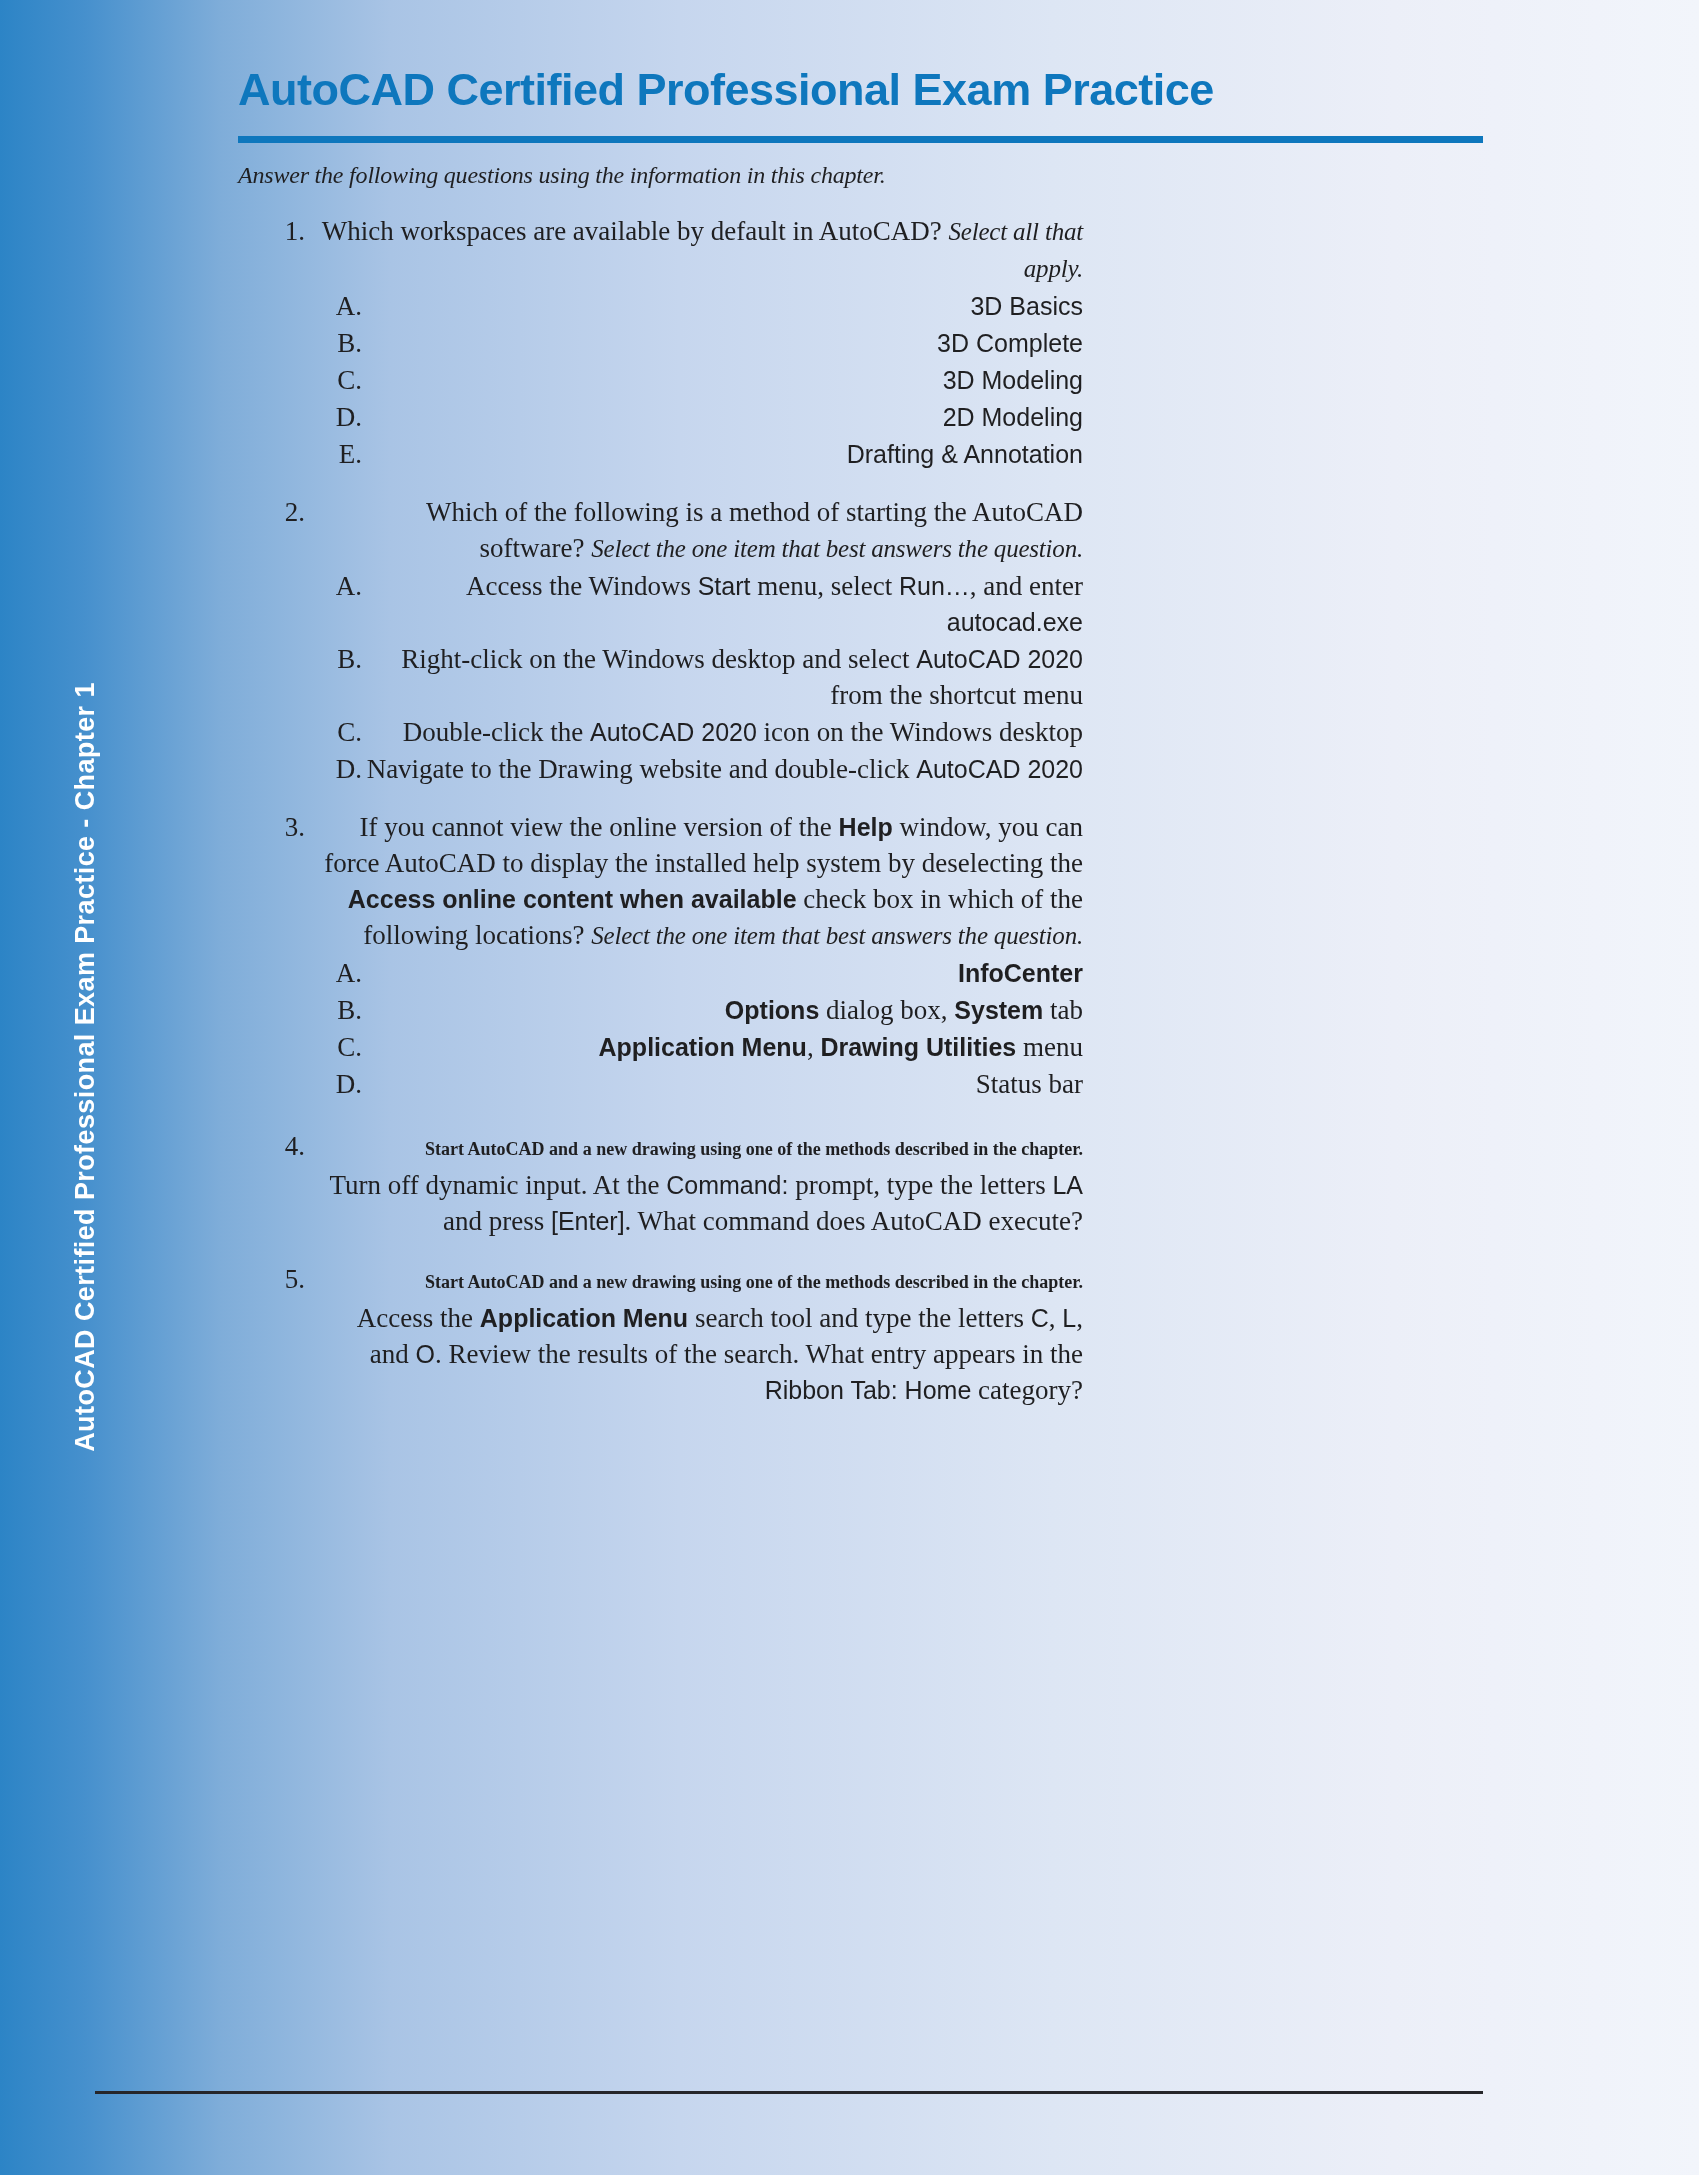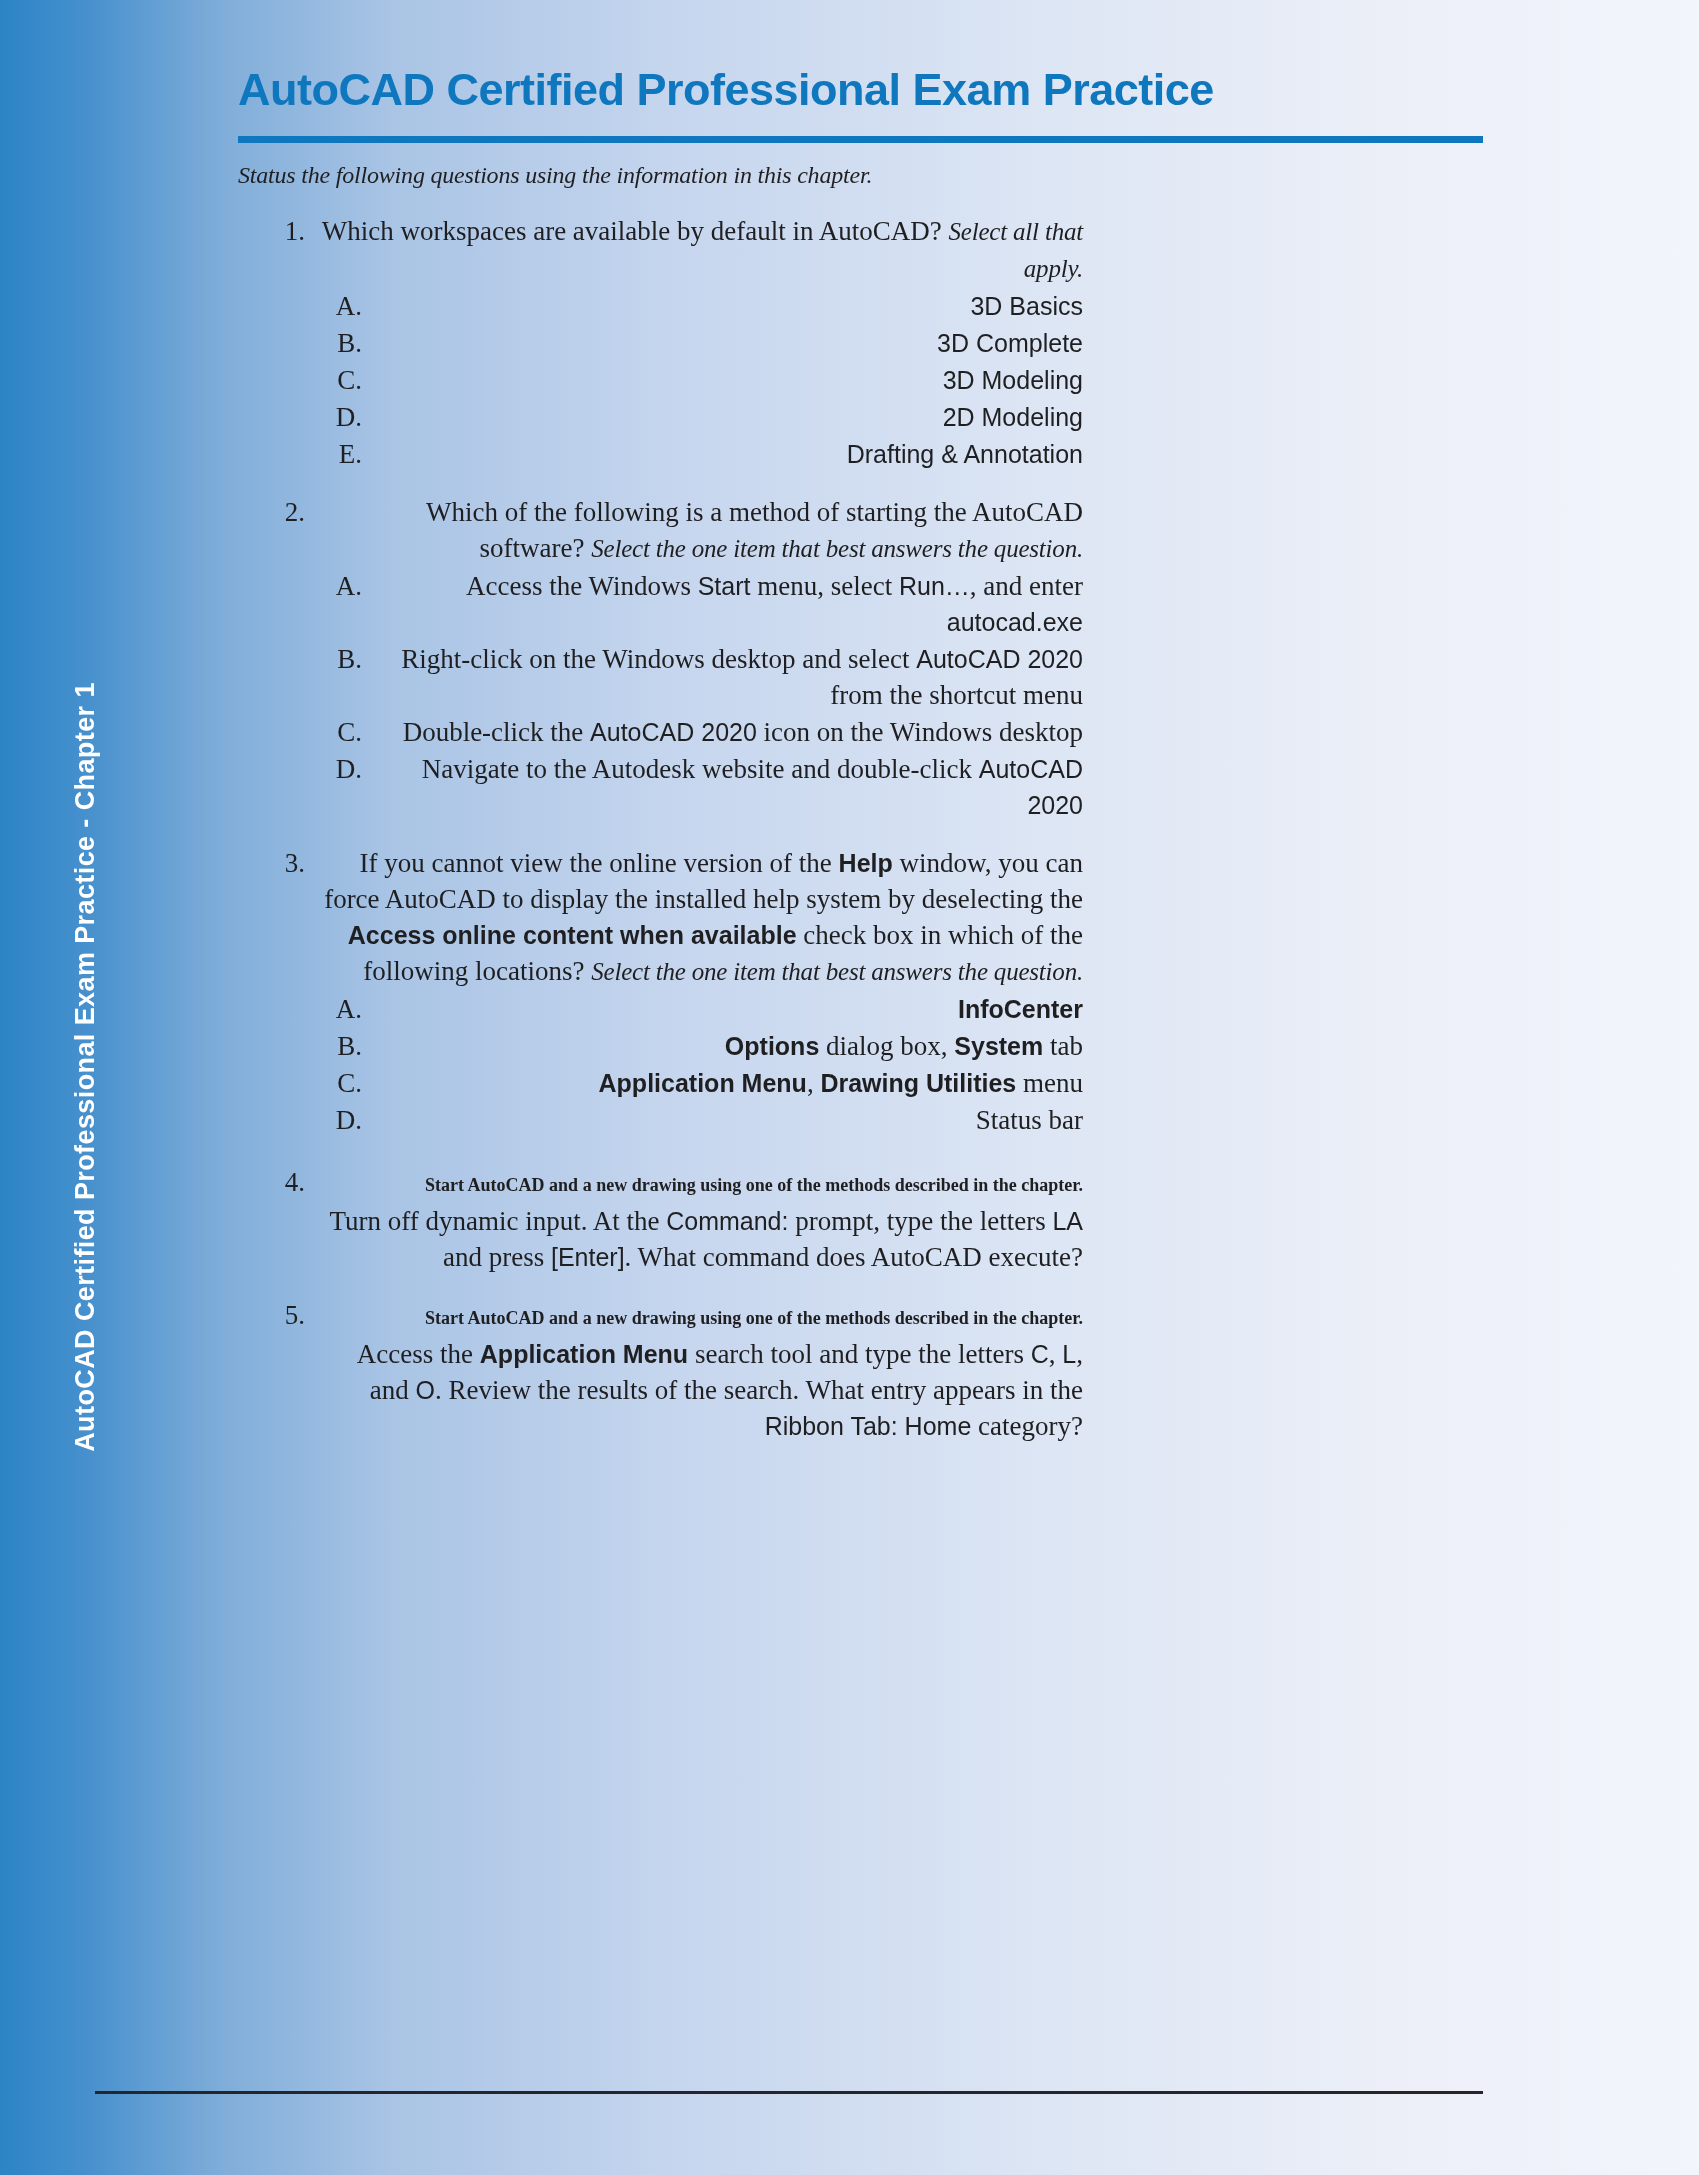--- a/index.html
+++ b/index.html
@@ -56,21 +56,21 @@
 </head>
 <body>
 
 <div class="page">
 
   <div class="sidebar-title">AutoCAD Certified Professional Exam Practice - Chapter 1</div>
 
   <div class="content">
     <h1 class="page-title">AutoCAD Certified Professional Exam Practice</h1>
     <div class="title-rule"></div>
-    <p class="intro">Status the following questions using the information in this chapter.</p>
+    <p class="intro">Answer the following questions using the information in this chapter.</p>
 
     <div class="questions">
         <div class="q">
           <div class="q-num">1.</div>
           <div class="q-body">
             <div class="q-par"><span class="seg-serif">Which workspaces are available by default in AutoCAD? </span><span class="seg-italic">Select all that apply.</span></div>
             <div class="opt">
               <div class="opt-letter">A.</div>
               <div class="opt-text"><span class="seg-sans">3D Basics</span></div>
             </div>
@@ -103,21 +103,21 @@
             <div class="opt">
               <div class="opt-letter">B.</div>
               <div class="opt-text"><span class="seg-serif">Right-click on the Windows desktop and select </span><span class="seg-sans">AutoCAD 2020</span><span class="seg-serif"> from the shortcut menu</span></div>
             </div>
             <div class="opt">
               <div class="opt-letter">C.</div>
               <div class="opt-text"><span class="seg-serif">Double-click the </span><span class="seg-sans">AutoCAD 2020</span><span class="seg-serif"> icon on the Windows desktop</span></div>
             </div>
             <div class="opt">
               <div class="opt-letter">D.</div>
-              <div class="opt-text"><span class="seg-serif">Navigate to the Autodesk website and double-click </span><span class="seg-sans">AutoCAD 2020</span></div>
+              <div class="opt-text"><span class="seg-serif">Navigate to the Drawing website and double-click </span><span class="seg-sans">AutoCAD 2020</span></div>
             </div>
           </div>
         </div>
         <div class="q">
           <div class="q-num">3.</div>
           <div class="q-body">
             <div class="q-par"><span class="seg-serif">If you cannot view the online version of the </span><span class="seg-sans-bold">Help</span><span class="seg-serif"> window, you can force AutoCAD to display the installed help system by deselecting the </span><span class="seg-sans-bold">Access online content when available</span><span class="seg-serif"> check box in which of the following locations? </span><span class="seg-italic">Select the one item that best answers the question.</span></div>
             <div class="opt">
               <div class="opt-letter">A.</div>
               <div class="opt-text"><span class="seg-sans-bold">InfoCenter</span></div>

